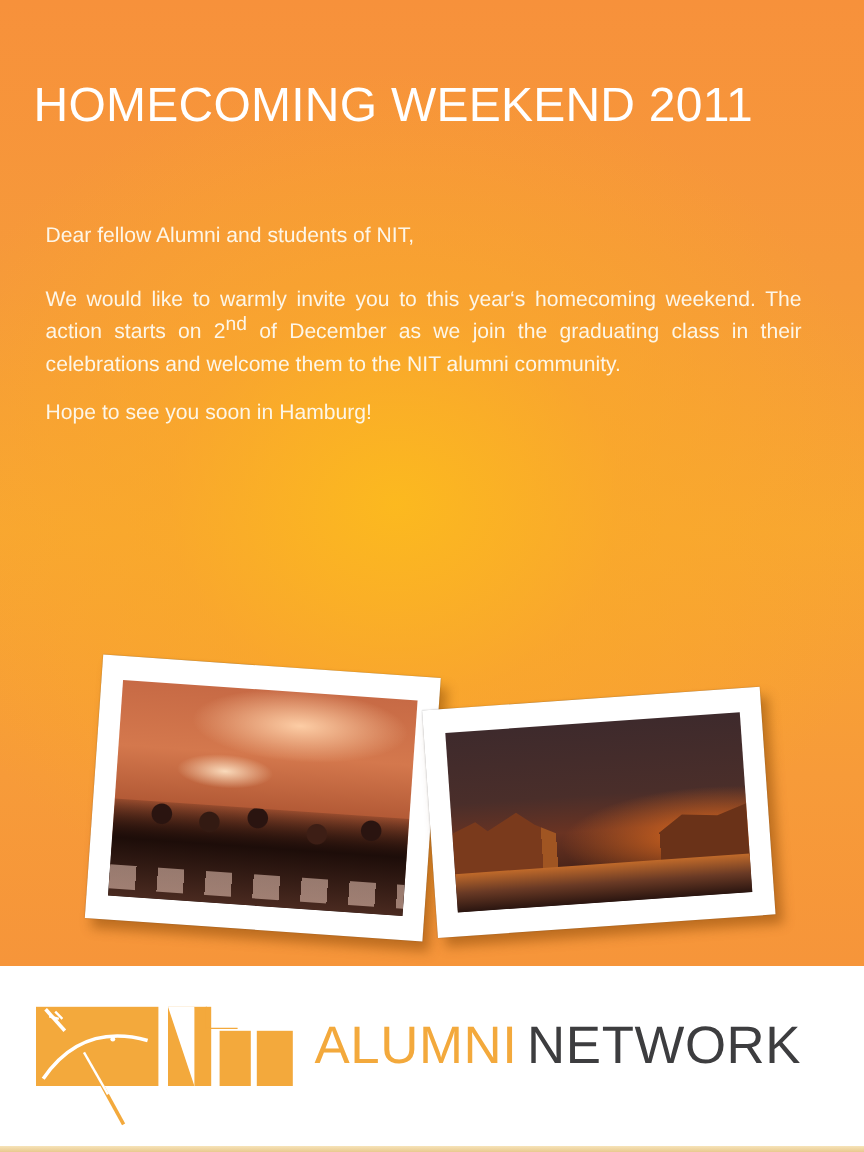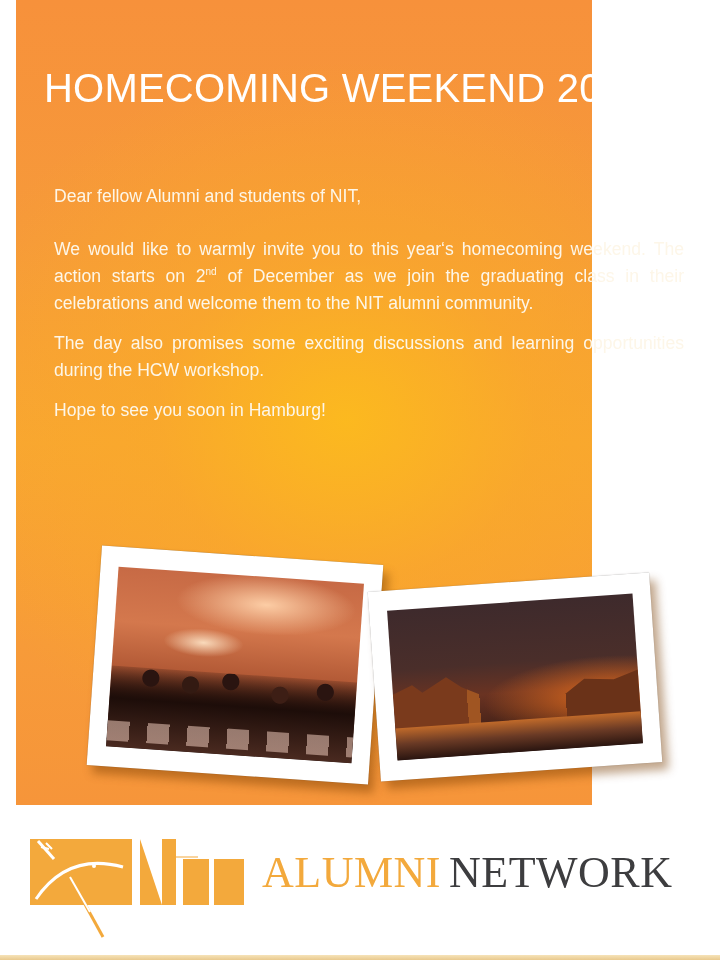--- a/index.html
+++ b/index.html
@@ -2,38 +2,38 @@
 <html><head>
   <meta charset="utf-8">
   <style>
     html, body { margin: 0; padding: 0; }
     body {
       width: 720px; height: 960px; position: relative; overflow: hidden;
       font-family: "Liberation Sans", sans-serif;
       background: #ffffff;
     }
     .poster {
-      position: absolute; left: 16px; top: 0; width: 576px; height: 805px;
+      position: absolute; left: 0; top: 0; width: 720px; height: 805px;
       background:
         radial-gradient(ellipse 420px 360px at 330px 420px, rgba(252,186,30,0.95) 0%, rgba(250,170,40,0.6) 45%, rgba(247,150,55,0) 100%),
         linear-gradient(180deg, #f7913b 0%, #f69a3a 30%, #f8a632 55%, #f79b39 80%, #f6953a 100%);
     }
     .title {
       position: absolute; left: 28px; top: 66px; width: 690px;
       color: #ffffff; font-size: 40px; font-weight: normal; letter-spacing: 0.2px;
       white-space: nowrap; margin: 0;
     }
     .body-text {
       position: absolute; left: 25px; top: 170px; width: 656px;
       color: #fdf6e8; font-size: 17.6px; line-height: 27px;
     }
     .body-text p { margin: 13px; }
     .greeting { margin-bottom: 26px !important; }
     .para { text-align: justify; text-align-last: left; margin-bottom: 9px !important; }
-    sup { font-size: 10px; line-height: 0; vertical-align: super; }
+    sup { font-size: 16px; line-height: 0; vertical-align: super; }
     .photo {
       position: absolute; background: #ffffff;
       box-shadow: 6px 8px 10px rgba(120,60,0,0.45), 0 0 1px rgba(0,0,0,0.4);
       padding: 20px 18px;
       box-sizing: border-box;
     }
     .photo-inner { width: 100%; height: 100%; overflow: hidden; position: relative; }
     .photo-left {
       left: 78px; top: 555px; width: 282px; height: 220px;
       transform: rotate(4deg); transform-origin: center;
@@ -77,40 +77,39 @@
       position: absolute; left: 0; bottom: 0; width: 100%; height: 32px;
       background: linear-gradient(180deg, #c06a2a 0%, #6a3a25 50%, #2a1510 100%);
     }
     .footer {
       position: absolute; left: 0; top: 805px; width: 720px; height: 155px;
       background: #ffffff;
     }
     .logo-mark { position: absolute; left: 28px; top: 837px; }
     .logo-text {
       position: absolute; left: 262px; top: 847px;
-      font-family: Liberation Serif, serif; font-size: 44px; letter-spacing: 0.5px;
+      font-family: Liberation Sans, sans-serif; font-size: 44px; letter-spacing: 0.5px;
       white-space: nowrap;
     }
     .logo-alumni { color: #f3a93c; }
     .logo-network { color: #3d3d3f; margin-left: 8px; }
     .bottom-line {
       position: absolute; left: 0; top: 955px; width: 720px; height: 5px;
       background: linear-gradient(180deg, #f6e3b8, #e9c98e);
     }
   </style>
 </head>
 <body>
 
 <div class="poster">
   <h1 class="title">HOMECOMING WEEKEND 2011</h1>
 
   <div class="body-text">
     <p class="greeting">Dear fellow Alumni and students of NIT,</p>
     <p class="para"><span>We would like to warmly invite you to this year‘s homecoming weekend. The action starts on  2</span><sup>nd</sup><span> of December as we join the graduating class in their celebrations and welcome them to the NIT alumni community.</span></p>
-    <p class="para">The day also promises some exciting discussions and learning opportunities during the HCW workshop.</p>
     <p class="para">Hope to see you soon in Hamburg!</p>
   </div>
 
   <div class="photo photo-left">
     <div class="photo-inner ballroom">
       <div class="crowd"></div>
       <div class="tables"></div>
     </div>
   </div>
 

